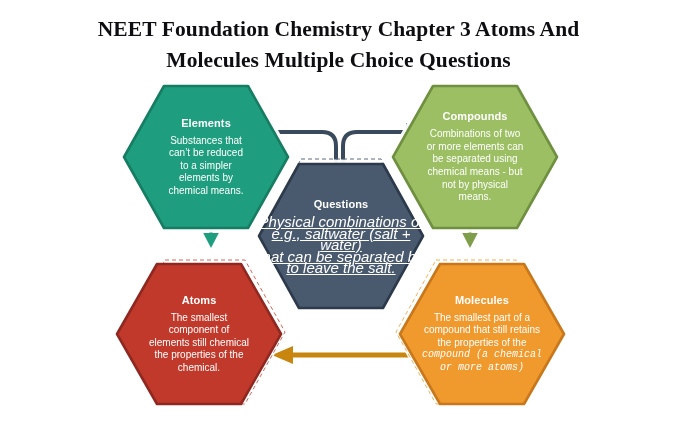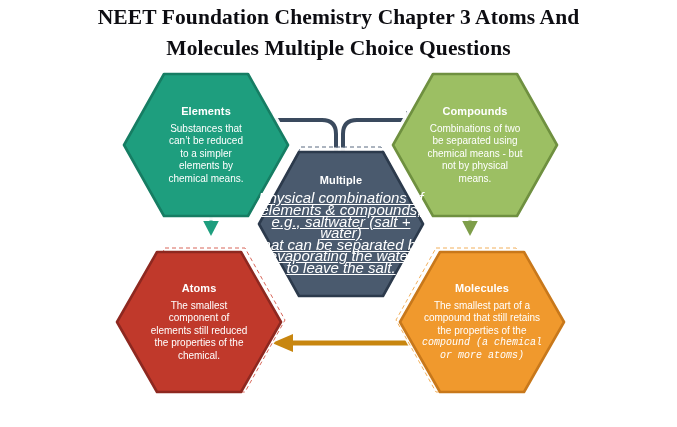--- a/index.html
+++ b/index.html
@@ -1,20 +1,20 @@
 <!DOCTYPE html>
 <html><head>
 <meta charset="utf-8">
 <style>
   html,body{margin:0;padding:0;}
   body{
     width:677px;height:427px;background:#ffffff;overflow:hidden;
     font-family:"Liberation Sans", sans-serif;position:relative;
   }
-  #stage{position:absolute;left:0;top:0;width:677px;height:309px;border-radius:29px;}
+  #stage{position:absolute;left:0;top:12px;width:677px;height:309px;border-radius:29px;}
 
   
   .title{
     position:absolute;left:0;top:2px;width:677px;
     text-align:center;
     font-family:"Liberation Serif", serif;
     font-weight:bold;
     font-size:21.5px;
     line-height:31px;
     color:#0d0d12;
@@ -122,63 +122,62 @@
       <g>
         <path d="M44 4 L128 4 L168 75 L128 146 L44 146 L4 75 Z" fill="none" stroke="#ffffff" stroke-width="9" stroke-linejoin="round" opacity="0.95"></path>
         <path d="M49 9 L123 9 L160 75 L123 141 L49 141 L12 75 Z" fill="none" stroke="#A9C97A" stroke-width="1" stroke-dasharray="4 3" stroke-linejoin="round" transform="translate(-6,4)"></path>
         <path d="M44 4 L128 4 L168 75 L128 146 L44 146 L4 75 Z" fill="#9CBF63" stroke="#6F9040" stroke-width="2.6" stroke-linejoin="round"></path>
       </g>
     </svg>
     <div class="hexlabel">
       <div class="hex-title">Compounds</div>
       <div class="hex-body">
         <div>Combinations of two</div>
+        <div>or more elements can</div>
         <div>be separated using</div>
         <div>chemical means - but</div>
         <div>not by physical</div>
         <div>means.</div>
       </div>
     </div>
   </div>
 
   <div class="hexwrap" style="left:255px;top:148px;width:172px;height:152px;">
     <svg width="172" height="152" viewBox="0 0 172 152">
       <g>
         <path d="M44 4 L128 4 L168 76 L128 148 L44 148 L4 76 Z" fill="none" stroke="#ffffff" stroke-width="9" stroke-linejoin="round" opacity="0.95"></path>
         <path d="M46 2 L126 2 L166 76 L126 150 L46 150 L6 76 Z" fill="none" stroke="#5A6B80" stroke-width="1" stroke-dasharray="4 3" stroke-linejoin="round" transform="translate(0,-3)"></path>
         <path d="M44 4 L128 4 L168 76 L128 148 L44 148 L4 76 Z" fill="#4A5A6E" stroke="#2C3A4C" stroke-width="2.6" stroke-linejoin="round"></path>
       </g>
     </svg>
     <div class="hexlabel">
-      <div class="hex-title">Multiple</div>
+      <div class="hex-title">Questions</div>
       <div class="hex-body ital">
         <div>Physical combinations of</div>
-        <div>elements &amp; compounds,</div>
         <div>e.g., saltwater (salt + water)</div>
         <div>that can be separated by</div>
-        <div>evaporating the water</div>
         <div>to leave the salt.</div>
       </div>
     </div>
   </div>
 
   <div class="hexwrap" style="left:113px;top:248px;width:172px;height:148px;">
     <svg width="172" height="148" viewBox="0 0 172 148">
       <g>
         <path d="M44 4 L128 4 L168 74 L128 144 L44 144 L4 74 Z" fill="none" stroke="#ffffff" stroke-width="9" stroke-linejoin="round" opacity="0.95"></path>
         <path d="M46 2 L126 2 L166 74 L126 146 L46 146 L6 74 Z" fill="none" stroke="#D8675A" stroke-width="1" stroke-dasharray="4 3" stroke-linejoin="round" transform="translate(6,-2)"></path>
         <path d="M44 4 L128 4 L168 74 L128 144 L44 144 L4 74 Z" fill="#C0392B" stroke="#8E2820" stroke-width="2.6" stroke-linejoin="round"></path>
       </g>
     </svg>
     <div class="hexlabel">
       <div class="hex-title">Atoms</div>
       <div class="hex-body">
         <div>The smallest</div>
         <div>component of</div>
-        <div>elements still reduced</div>
+        <div>elements still chemical</div>
         <div>the properties of the</div>
         <div>chemical.</div>
       </div>
     </div>
   </div>
 
   <div class="hexwrap" style="left:396px;top:248px;width:172px;height:148px;">
     <svg width="172" height="148" viewBox="0 0 172 148">
       <g>
         <path d="M44 4 L128 4 L168 74 L128 144 L44 144 L4 74 Z" fill="none" stroke="#ffffff" stroke-width="9" stroke-linejoin="round" opacity="0.95"></path>

